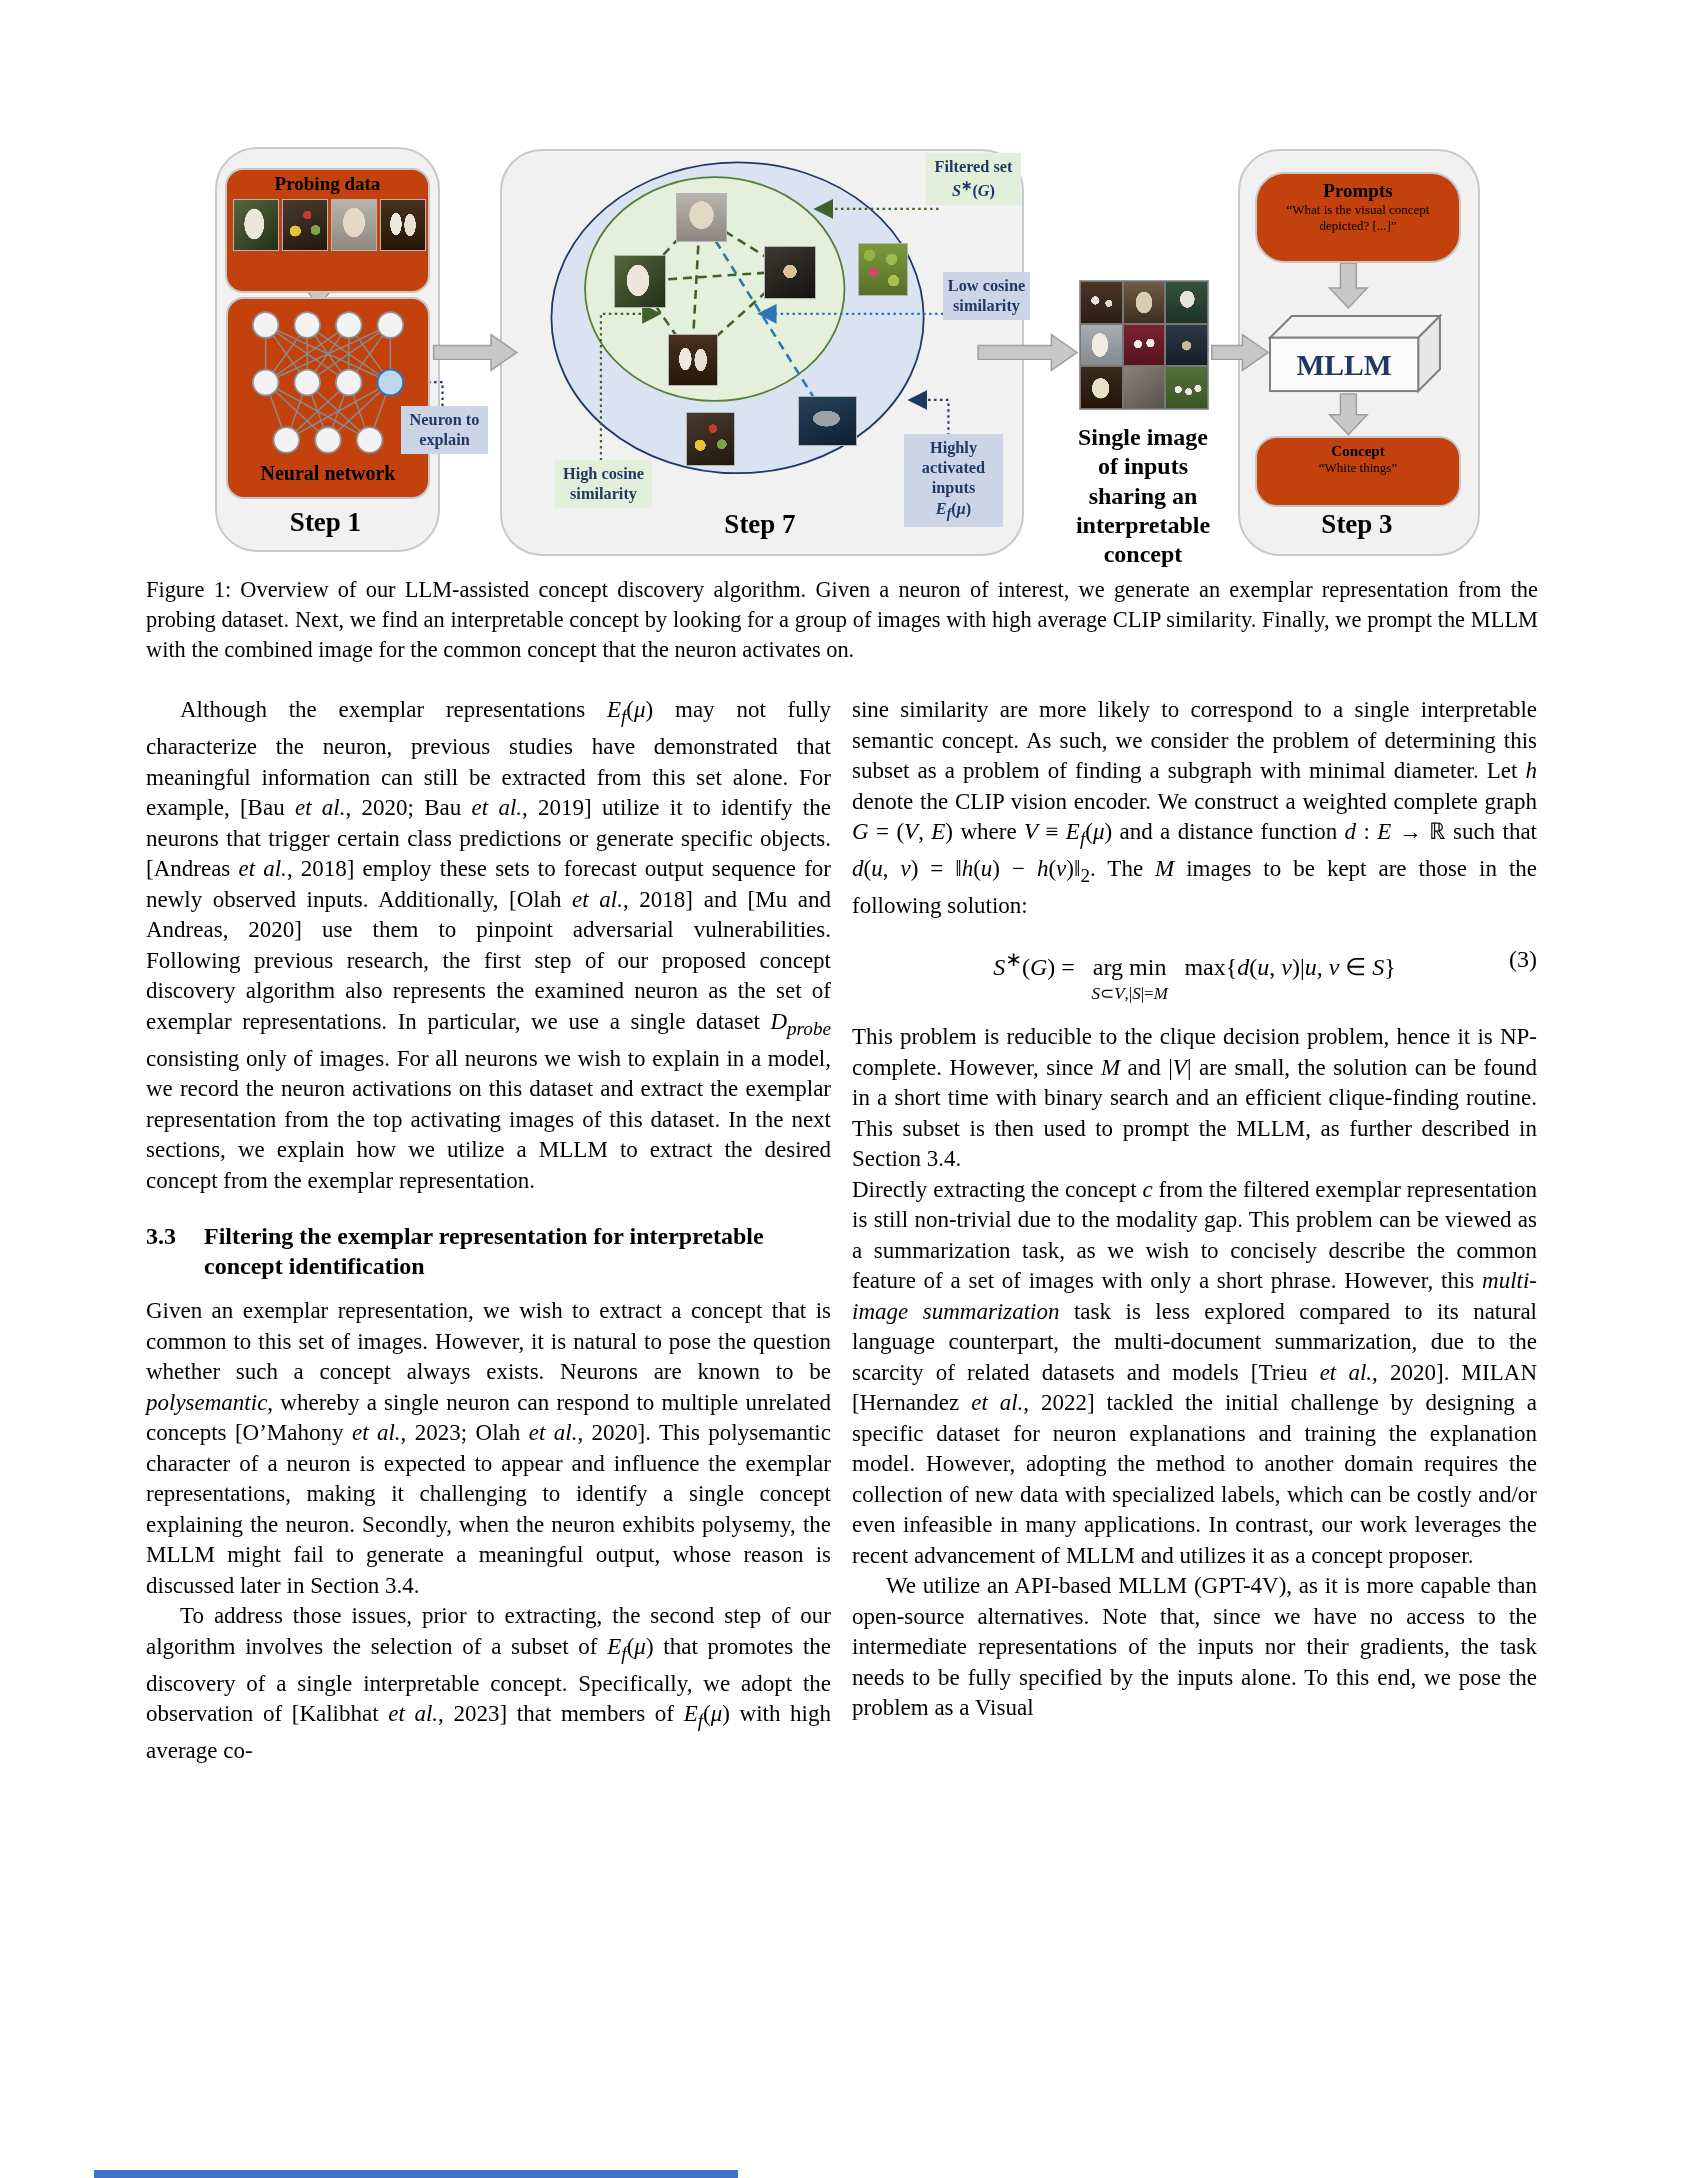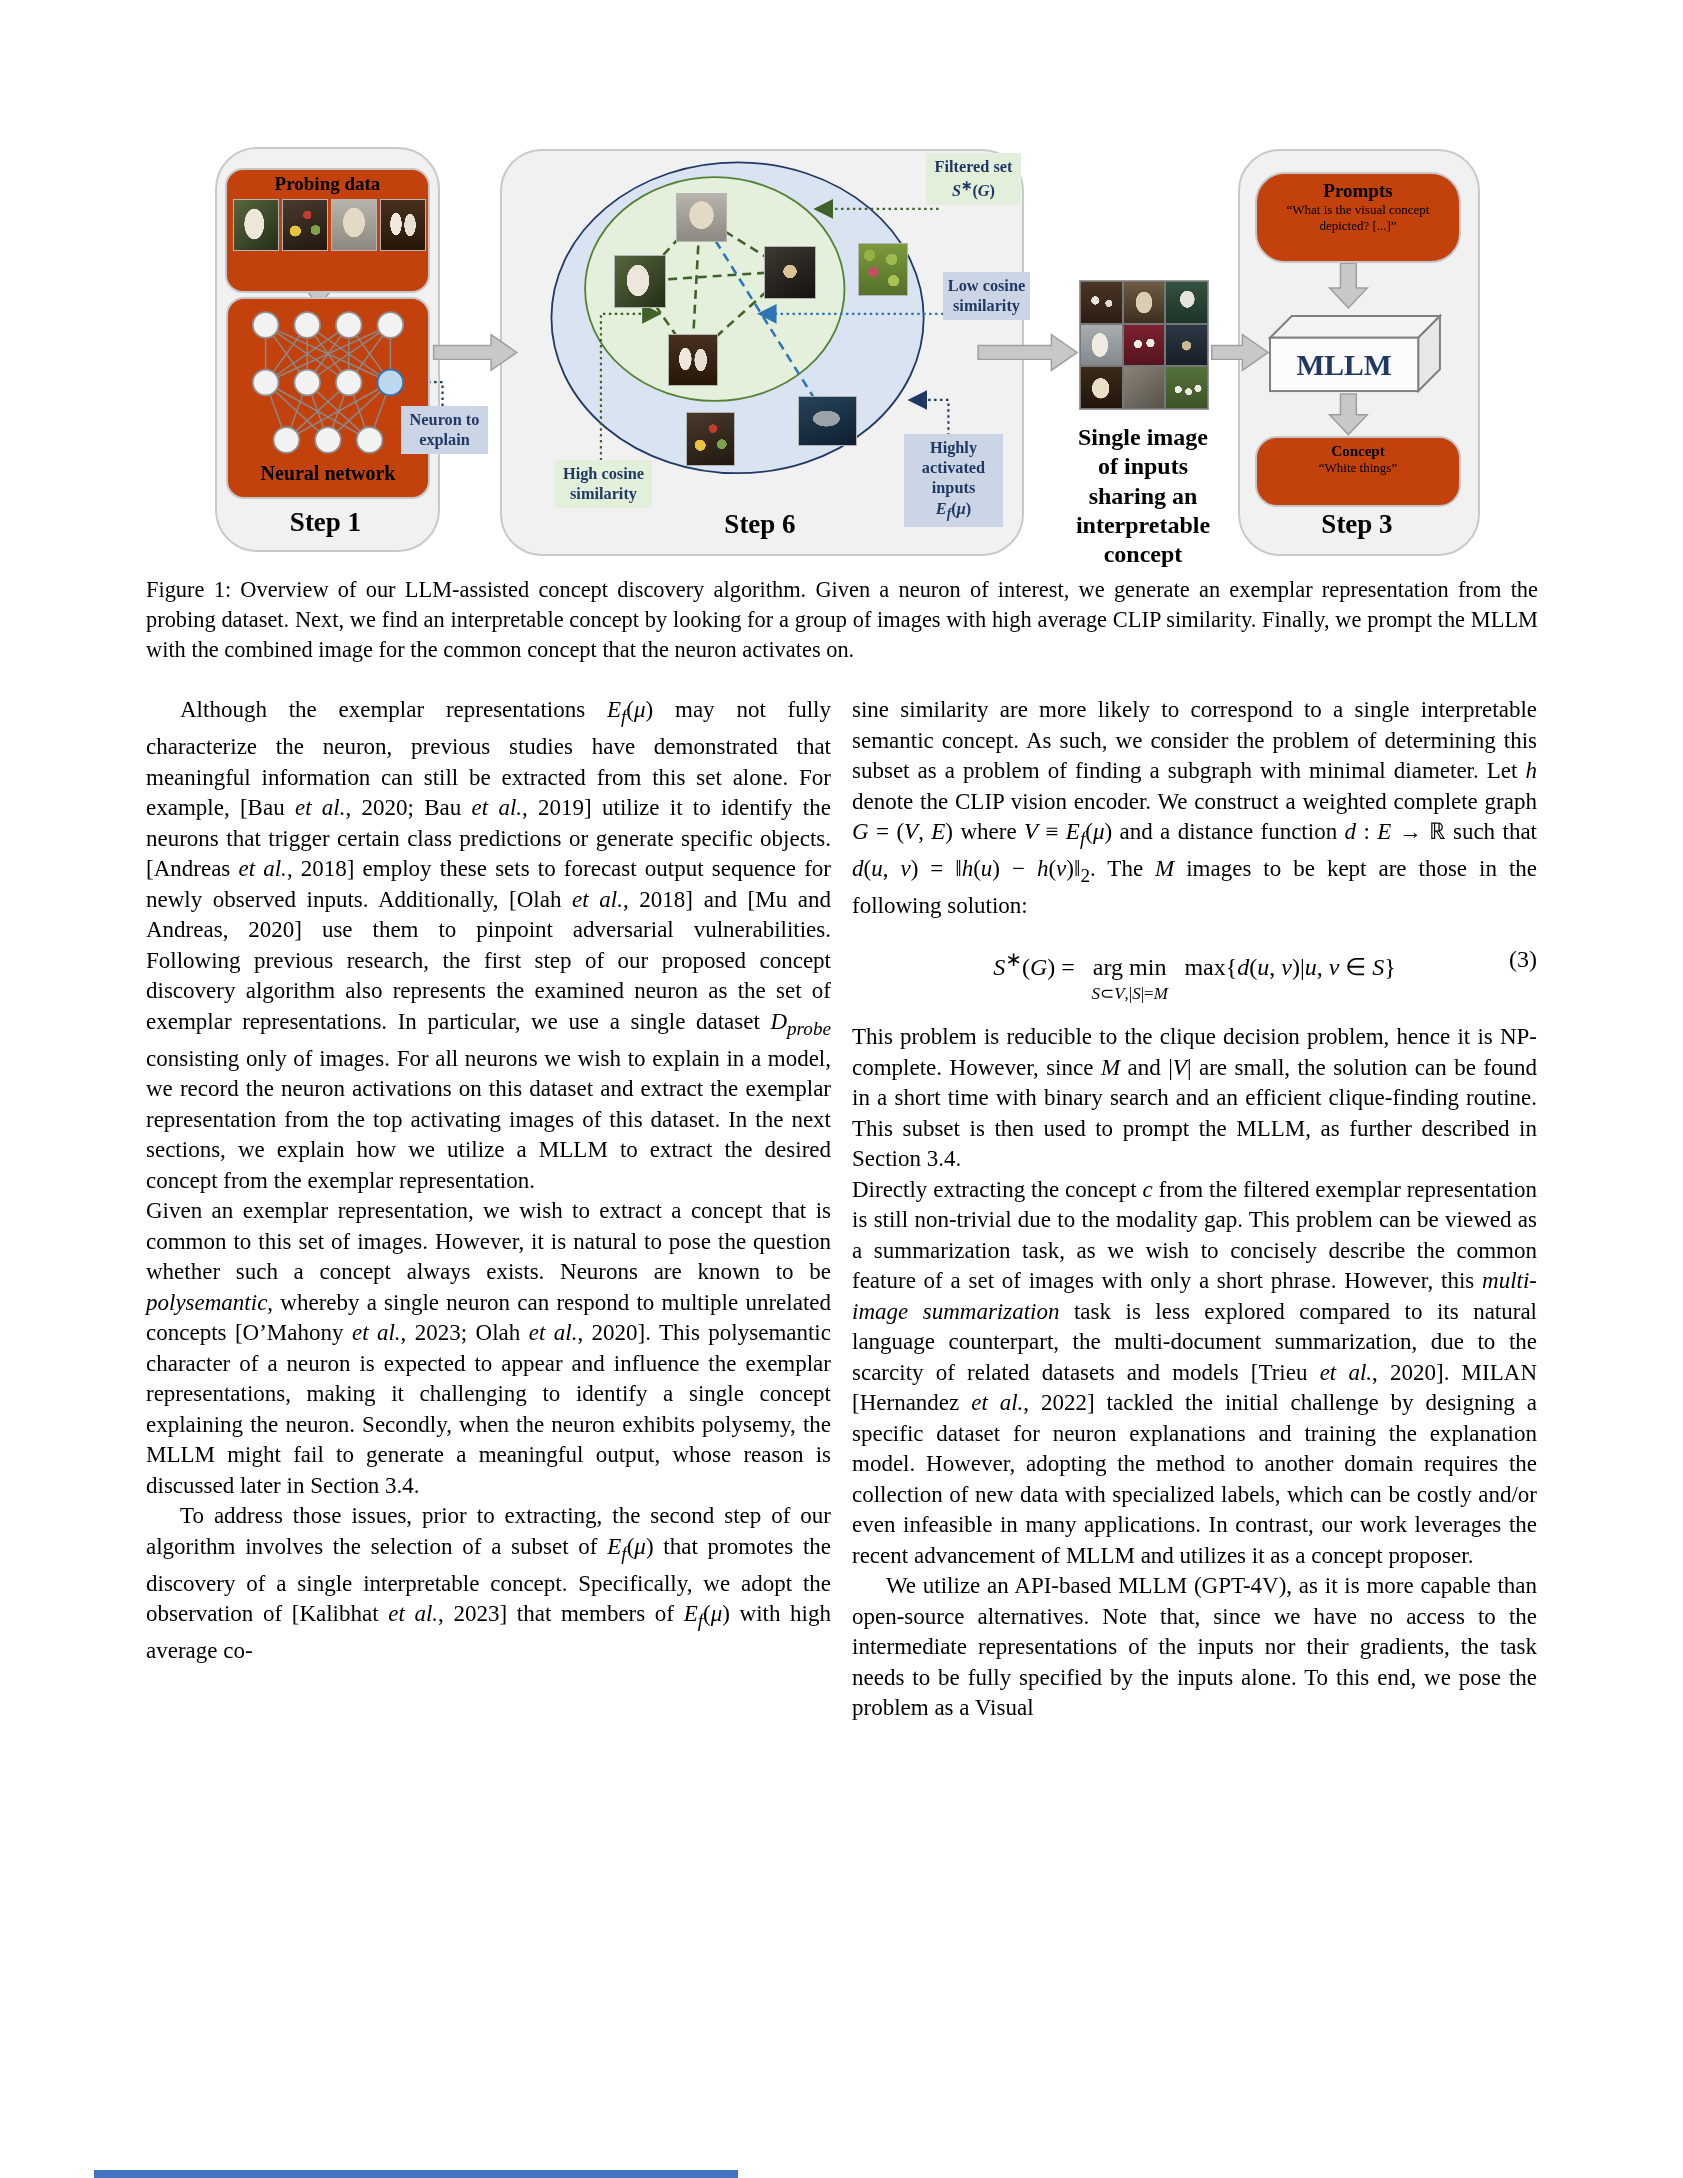--- a/index.html
+++ b/index.html
@@ -195,21 +195,21 @@
     <div class="callout green" style="left:926px;top:153px;width:89px;">
       <span>Filtered set</span><br>
       <span><i>S</i><sup>∗</sup>(<i>G</i>)</span>
     </div>
     <div class="callout blue" style="left:943px;top:272px;width:81px;">Low cosine similarity</div>
     <div class="callout green" style="left:555px;top:460px;width:91px;">High cosine similarity</div>
     <div class="callout blue" style="left:904px;top:434px;width:93px;">
       <span>Highly activated inputs</span><br>
       <span><i>E<sub>f</sub></i>(<i>μ</i>)</span>
     </div>
-    <div class="step-label" style="left:500px;top:509px;width:520px;">Step 6</div>
+    <div class="step-label" style="left:500px;top:509px;width:520px;">Step 7</div>
 
     <div id="grid">
       <div class="g1"></div>
         <div class="g2"></div>
         <div class="g3"></div>
       <div class="g4"></div>
         <div class="g5"></div>
         <div class="g6"></div>
       <div class="g7"></div>
         <div class="g8"></div>
@@ -233,20 +233,24 @@
       <div class="fig-title" style="font-size:15px;margin-top:5px;">Concept</div>
       <div class="prompt-text">“White things”</div>
     </div>
     <div class="step-label" style="left:1238px;top:509px;width:238px;">Step 3</div>
   </div>
 
   <div id="caption">Figure 1: Overview of our LLM-assisted concept discovery algorithm. Given a neuron of interest, we generate an exemplar representation from the probing dataset. Next, we find an interpretable concept by looking for a group of images with high average CLIP similarity. Finally, we prompt the MLLM with the combined image for the common concept that the neuron activates on.</div>
 
   <div class="col" id="col-left">
     <p class="indent">Although the exemplar representations <i>E<sub>f</sub></i>(<i>μ</i>) may not fully characterize the neuron, previous studies have demonstrated that meaningful information can still be extracted from this set alone. For example, [Bau <i>et al.</i>, 2020; Bau <i>et al.</i>, 2019] utilize it to identify the neurons that trigger certain class predictions or generate specific objects. [Andreas <i>et al.</i>, 2018] employ these sets to forecast output sequence for newly observed inputs. Additionally, [Olah <i>et al.</i>, 2018] and [Mu and Andreas, 2020] use them to pinpoint adversarial vulnerabilities. Following previous research, the first step of our proposed concept discovery algorithm also represents the examined neuron as the set of exemplar representations. In particular, we use a single dataset <i>D<sub>probe</sub></i> consisting only of images. For all neurons we wish to explain in a model, we record the neuron activations on this dataset and extract the exemplar representation from the top activating images of this dataset. In the next sections, we explain how we utilize a MLLM to extract the desired concept from the exemplar representation.</p>
+    <div class="section-heading">
+      <span>3.3</span>
+      <span>Filtering the exemplar representation for interpretable concept identification</span>
+    </div>
     <p>Given an exemplar representation, we wish to extract a concept that is common to this set of images. However, it is natural to pose the question whether such a concept always exists. Neurons are known to be <i>polysemantic</i>, whereby a single neuron can respond to multiple unrelated concepts [O’Mahony <i>et al.</i>, 2023; Olah <i>et al.</i>, 2020]. This polysemantic character of a neuron is expected to appear and influence the exemplar representations, making it challenging to identify a single concept explaining the neuron. Secondly, when the neuron exhibits polysemy, the MLLM might fail to generate a meaningful output, whose reason is discussed later in Section 3.4.</p>
     <p class="indent">To address those issues, prior to extracting, the second step of our algorithm involves the selection of a subset of <i>E<sub>f</sub></i>(<i>μ</i>) that promotes the discovery of a single interpretable concept. Specifically, we adopt the observation of [Kalibhat <i>et al.</i>, 2023] that members of <i>E<sub>f</sub></i>(<i>μ</i>) with high average co-</p>
   </div>
 
   <div class="col" id="col-right">
     <p>sine similarity are more likely to correspond to a single interpretable semantic concept. As such, we consider the problem of determining this subset as a problem of finding a subgraph with minimal diameter. Let <i>h</i> denote the CLIP vision encoder. We construct a weighted complete graph <i>G</i> = (<i>V</i>, <i>E</i>) where <i>V</i> ≡ <i>E<sub>f</sub></i>(<i>μ</i>) and a distance function <i>d</i> : <i>E</i> → ℝ such that <i>d</i>(<i>u</i>, <i>v</i>) = ‖<i>h</i>(<i>u</i>) − <i>h</i>(<i>v</i>)‖<sub>2</sub>. The <i>M</i> images to be kept are those in the following solution:</p>
     <div class="equation">
       <span class="eq-body">
         <span><i>S</i><sup>∗</sup>(<i>G</i>) =</span>
         <span class="argmin">

